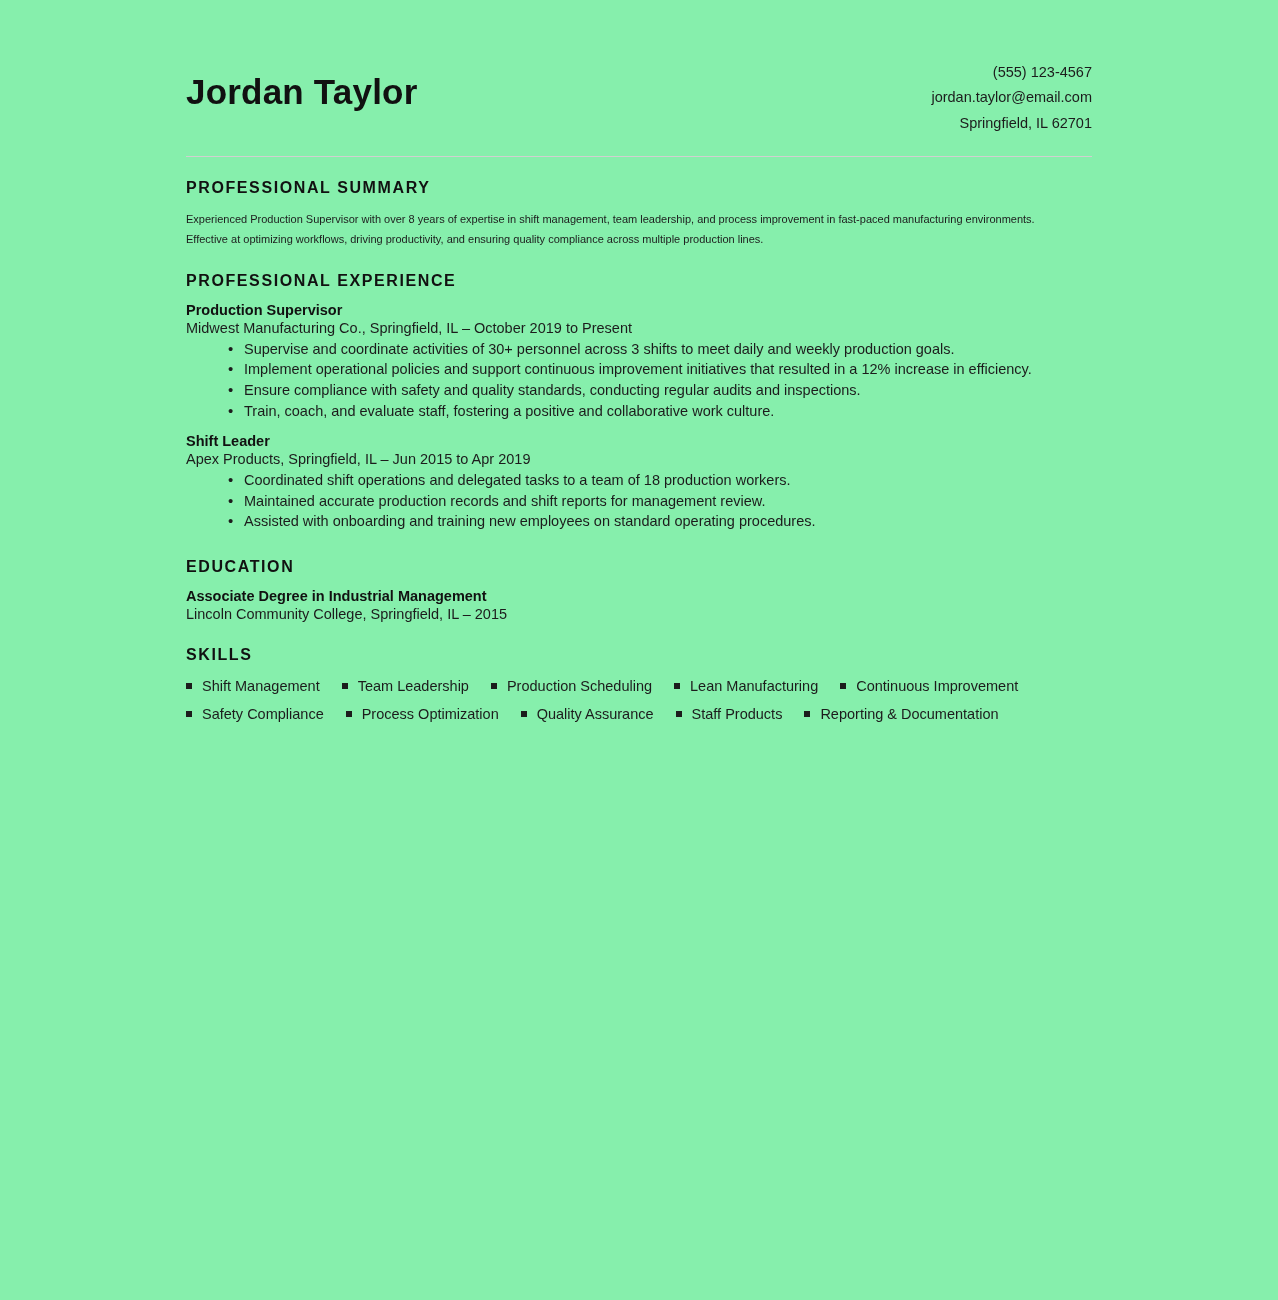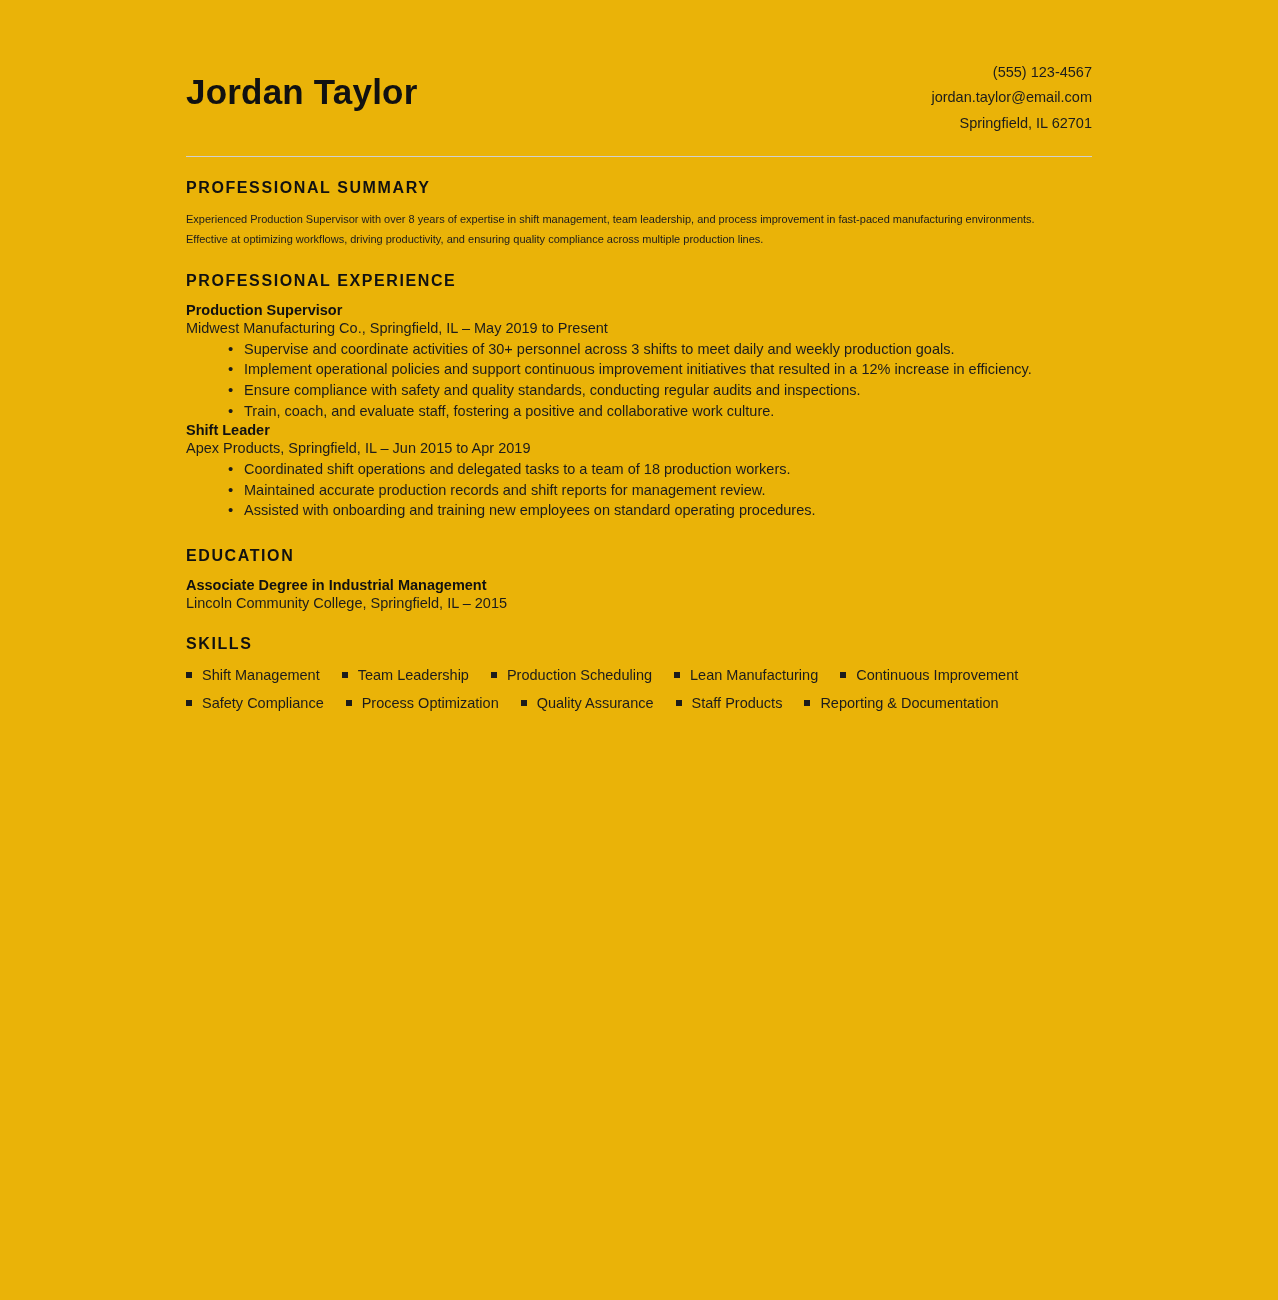--- a/index.html
+++ b/index.html
@@ -11,21 +11,21 @@
     width: 1278px;
     min-height: 1300px;
     font-family: "Liberation Sans", sans-serif;
     color: #1a1a1a;
   }
   .page {
     width: 1278px;
     min-height: 1300px;
     box-sizing: border-box;
     padding: 40px 186px 40px 186px;
-    background: #eab308;
+    background: #86efac;
   }
 
   
   .header {
     display: flex;
     align-items: flex-start;
     justify-content: space-between;
     padding-top: 18px;
   }
   .name {
@@ -64,21 +64,21 @@
   }
   .summary-text {
     font-size: 11px;
     line-height: 1.85;
     color: #1c1c1c;
     margin: 0;
     max-width: 880px;
   }
 
   
-  .job { margin-top: 1px; }
+  .job { margin-top: 12px; }
   .job:first-of-type { margin-top: 6px; }
   .job-title {
     font-size: 14.5px;
     font-weight: bold;
     color: #111111;
     margin: 0 0 2px 0;
   }
   .job-meta {
     font-size: 14.5px;
     color: #1c1c1c;
@@ -166,21 +166,21 @@
   <div class="section">
     <h2 class="section-title">PROFESSIONAL SUMMARY</h2>
     <p class="summary-text">Experienced Production Supervisor with over 8 years of expertise in shift management, team leadership, and process improvement in fast-paced manufacturing environments. Effective at optimizing workflows, driving productivity, and ensuring quality compliance across multiple production lines.</p>
   </div>
 
   <div class="section">
     <h2 class="section-title">PROFESSIONAL EXPERIENCE</h2>
 
     <div class="job">
       <div class="job-title">Production Supervisor</div>
-      <div class="job-meta">Midwest Manufacturing Co., Springfield, IL – May 2019 to Present</div>
+      <div class="job-meta">Midwest Manufacturing Co., Springfield, IL – October 2019 to Present</div>
       <ul class="bullets">
         <li>Supervise and coordinate activities of 30+ personnel across 3 shifts to meet daily and weekly production goals.</li>
         <li>Implement operational policies and support continuous improvement initiatives that resulted in a 12% increase in efficiency.</li>
         <li>Ensure compliance with safety and quality standards, conducting regular audits and inspections.</li>
         <li>Train, coach, and evaluate staff, fostering a positive and collaborative work culture.</li>
       </ul>
     </div>
 
     <div class="job">
       <div class="job-title">Shift Leader</div>

